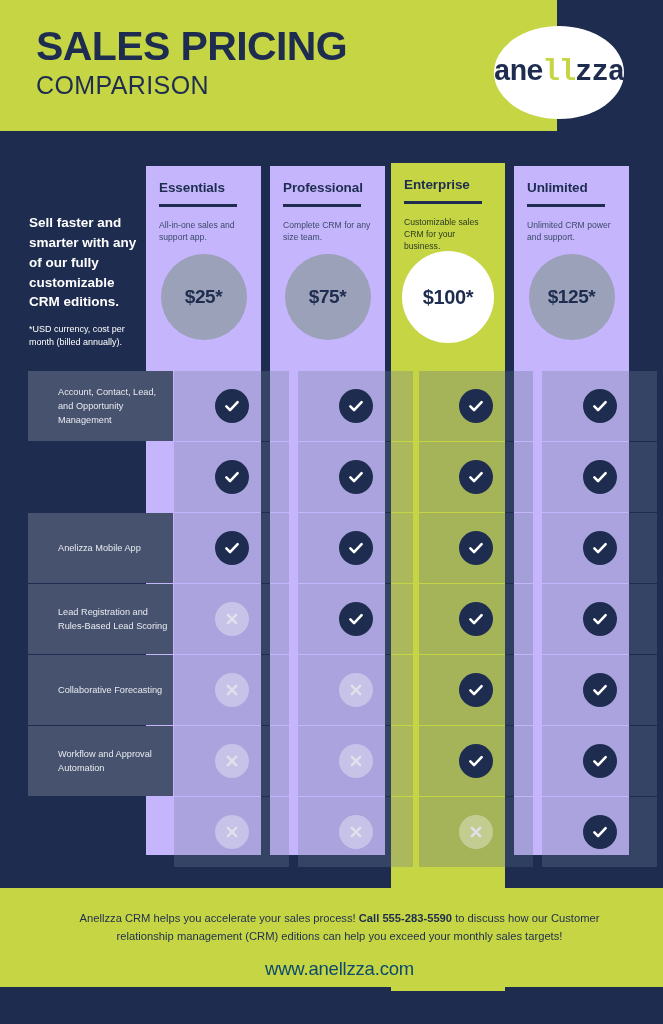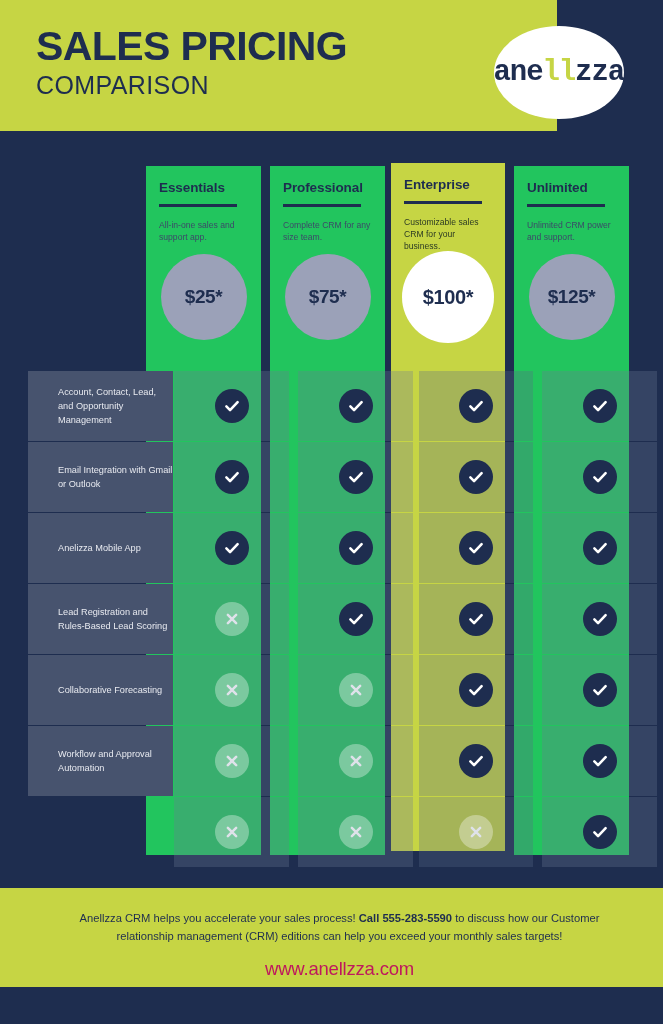--- a/index.html
+++ b/index.html
@@ -86,26 +86,26 @@
     color: #ffffff;
     line-height: 1.42;
   }
 
   
   .card {
     position: absolute;
     top: 166px;
     width: 115px;
     height: 689px;
-    background: #22c55e;
+    background: #c4b5fd;
   }
   .card.featured {
     background: #c6d544;
     top: 163px;
-    height: 688px;
+    height: 828px;
   }
   .card.c0 { left: 146px; }
   .card.c1 { left: 270px; }
   .card.c2 { left: 391px; width: 114px; }
   .card.c3 { left: 514px; }
 
   .card-head {
     padding: 14px 13px 0 13px;
   }
   .card-name {
@@ -220,39 +220,43 @@
     margin-top: 21px;
     padding: 0 48px;
     font-size: 11.2px;
     color: #1e2d4f;
     line-height: 1.62;
   }
   .footer-line b { font-weight: bold; }
   .footer-url {
     margin-top: 13px;
     font-size: 18.5px;
-    color: #be185d;
+    color: #0c4a6e;
     letter-spacing: -0.2px;
   }
 </style>
 </head>
 <body>
 
 <div class="page">
 
   <div class="header">
     <div class="header-titles">
       <div class="title-main">SALES PRICING</div>
       <div class="title-sub">COMPARISON</div>
     </div>
     <div class="logo-wrap">
       <div class="logo-text"><span>ane</span><span class="accent">ll</span><span>zza</span></div>
     </div>
   </div>
 
+  <div class="intro">
+    <div class="intro-head">Sell faster and smarter with any of our fully customizable CRM editions.</div>
+    <div class="intro-note">*USD currency, cost per month (billed annually).</div>
+  </div>
 
   <div id="cards-host">
       <div class="card c0">
         <div class="card-head">
           <div class="card-name">Essentials</div>
           <div class="card-rule"></div>
           <div class="card-desc">All-in-one sales and support app.</div>
         </div>
         <div class="price-bubble">
           <div class="price-text">$25*</div>
@@ -318,23 +322,20 @@
         </div>
         <div class="cell k3">
           <div class="mark yes">
             <svg width="18" height="18" viewBox="0 0 24 24">
               <path d="M4.5 12.6 L9.4 17.5 L19.5 6.9" stroke="#ffffff" stroke-width="3.4" stroke-linecap="round" stroke-linejoin="round" fill="none"></path>
             </svg>
           </div>
         </div>
       </div>
       <div class="row">
-        <div class="row-label">
-          <span>Email Integration with Gmail or Outlook</span>
-        </div>
         <div class="cell k0">
           <div class="mark yes">
             <svg width="18" height="18" viewBox="0 0 24 24">
               <path d="M4.5 12.6 L9.4 17.5 L19.5 6.9" stroke="#ffffff" stroke-width="3.4" stroke-linecap="round" stroke-linejoin="round" fill="none"></path>
             </svg>
           </div>
         </div>
         <div class="cell k1">
           <div class="mark yes">
             <svg width="18" height="18" viewBox="0 0 24 24">

